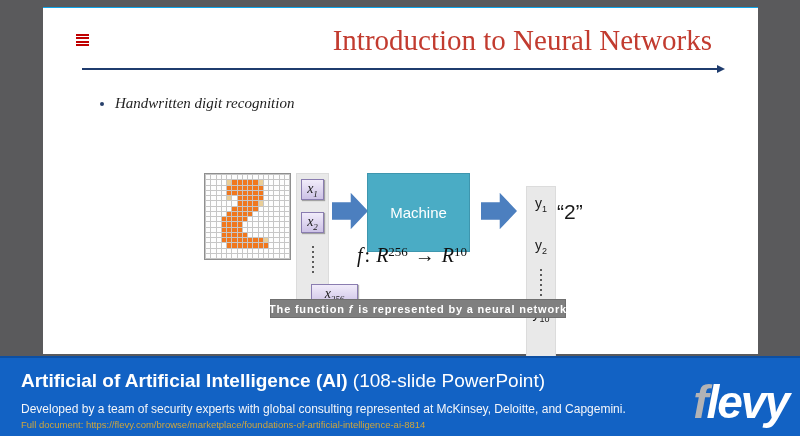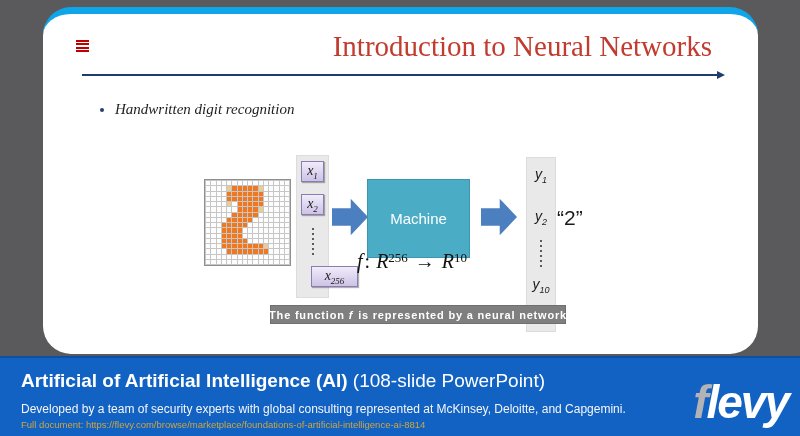--- a/index.html
+++ b/index.html
@@ -1,43 +1,43 @@
 <!DOCTYPE html>
 <html><head>
 <meta charset="utf-8">
 <style>
   * { margin:0; padding:0; box-sizing:border-box; }
   html,body { width:800px; height:436px; overflow:hidden; }
   body { background:#5A5A5C; position:relative; font-family:"Liberation Sans", sans-serif; }
 
   
-  .slide { position:absolute; left:43px; top:7px; width:715px; height:347px; background:#FFFFFF; border-top:7px solid #0ea5e9;border-radius:28px; }
+  .slide { position:absolute; left:43px; top:7px; width:715px; height:347px; background:#FFFFFF; border-top:1px solid #0ea5e9; }
 
   .hamburger { position:absolute; left:33px; top:26px; width:13px; height:12px; display:flex; flex-direction:column; justify-content:space-between; }
   .hamburger i { display:block; height:2px; background:#C00000; }
 
   .slide-title { position:absolute; top:16px; right:46px; font-family:"Liberation Serif", serif; font-size:29px; color:#C23B2F; white-space:nowrap; }
 
   .rule { position:absolute; left:39px; top:60px; right:40px; height:2px; background:#1F3C6E; }
   .rule::after { content:""; position:absolute; right:-7px; top:-3px; border-left:8px solid #1F3C6E; border-top:4px solid transparent; border-bottom:4px solid transparent; }
 
   .bullet-row { position:absolute; left:57px; top:87px; display:flex; align-items:center;font-style:italic; }
   .bullet-dot { width:4px; height:4px; border-radius:50%; background:#27406B; margin-right:11px; }
   .bullet-text { font-family:"Liberation Serif", serif; font-size:15px; color:#1E1E1E; }
 
   
   .digit-grid { position:absolute; left:161px; top:165px; width:87px; height:87px; display:grid; grid-template-columns:repeat(16,1fr); grid-auto-rows:1fr; gap:1px; padding:1px; background:#C6C6C6; border:1px solid #8F8F8F; }
   .digit-grid .cell { background:#FDFDFD; }
   .digit-grid .cell.on { background:#F0781E; }
   .digit-grid .cell.tan { background:#E9CD96; }
 
   
-  .strip { position:absolute; background:#E9E9E9; border:1px solid #DCDCDC; }
+  .strip { position:absolute; background:#E9E9E9; border:1px solid #DCDCDC;margin-top:24px; }
   .x-strip { left:253px; top:141px; width:33px; height:143px; }
-  .y-strip { left:483px; top:143px; width:30px; height:175px;font-style:italic; }
+  .y-strip { left:483px; top:154px; width:30px; height:175px; }
 
   .xbox { position:absolute; left:4px; width:23px; height:21px; background:linear-gradient(#F1ECFA,#CDC2E6); border:1px solid #8A7DB0; box-shadow:1px 1px 1px rgba(0,0,0,.3); display:flex; align-items:center; justify-content:center; font-family:"Liberation Serif", serif; font-style:italic; font-size:14px; color:#1A1A1A; }
   .xbox sub { font-size:9px; font-style:italic; }
   .xbox.wide { width:47px; left:14px; }
 
   .ylab { position:absolute; left:0; width:100%; text-align:center; font-family:"Liberation Sans", sans-serif; font-size:14px; color:#1A1A1A; }
   .ylab sub { font-size:9px; }
 
   .vdots { position:absolute; left:0; width:100%; display:flex; flex-direction:column; align-items:center; gap:3px; }
   .vdots i { width:2px; height:2px; background:#2B2B2B; border-radius:50%; }

